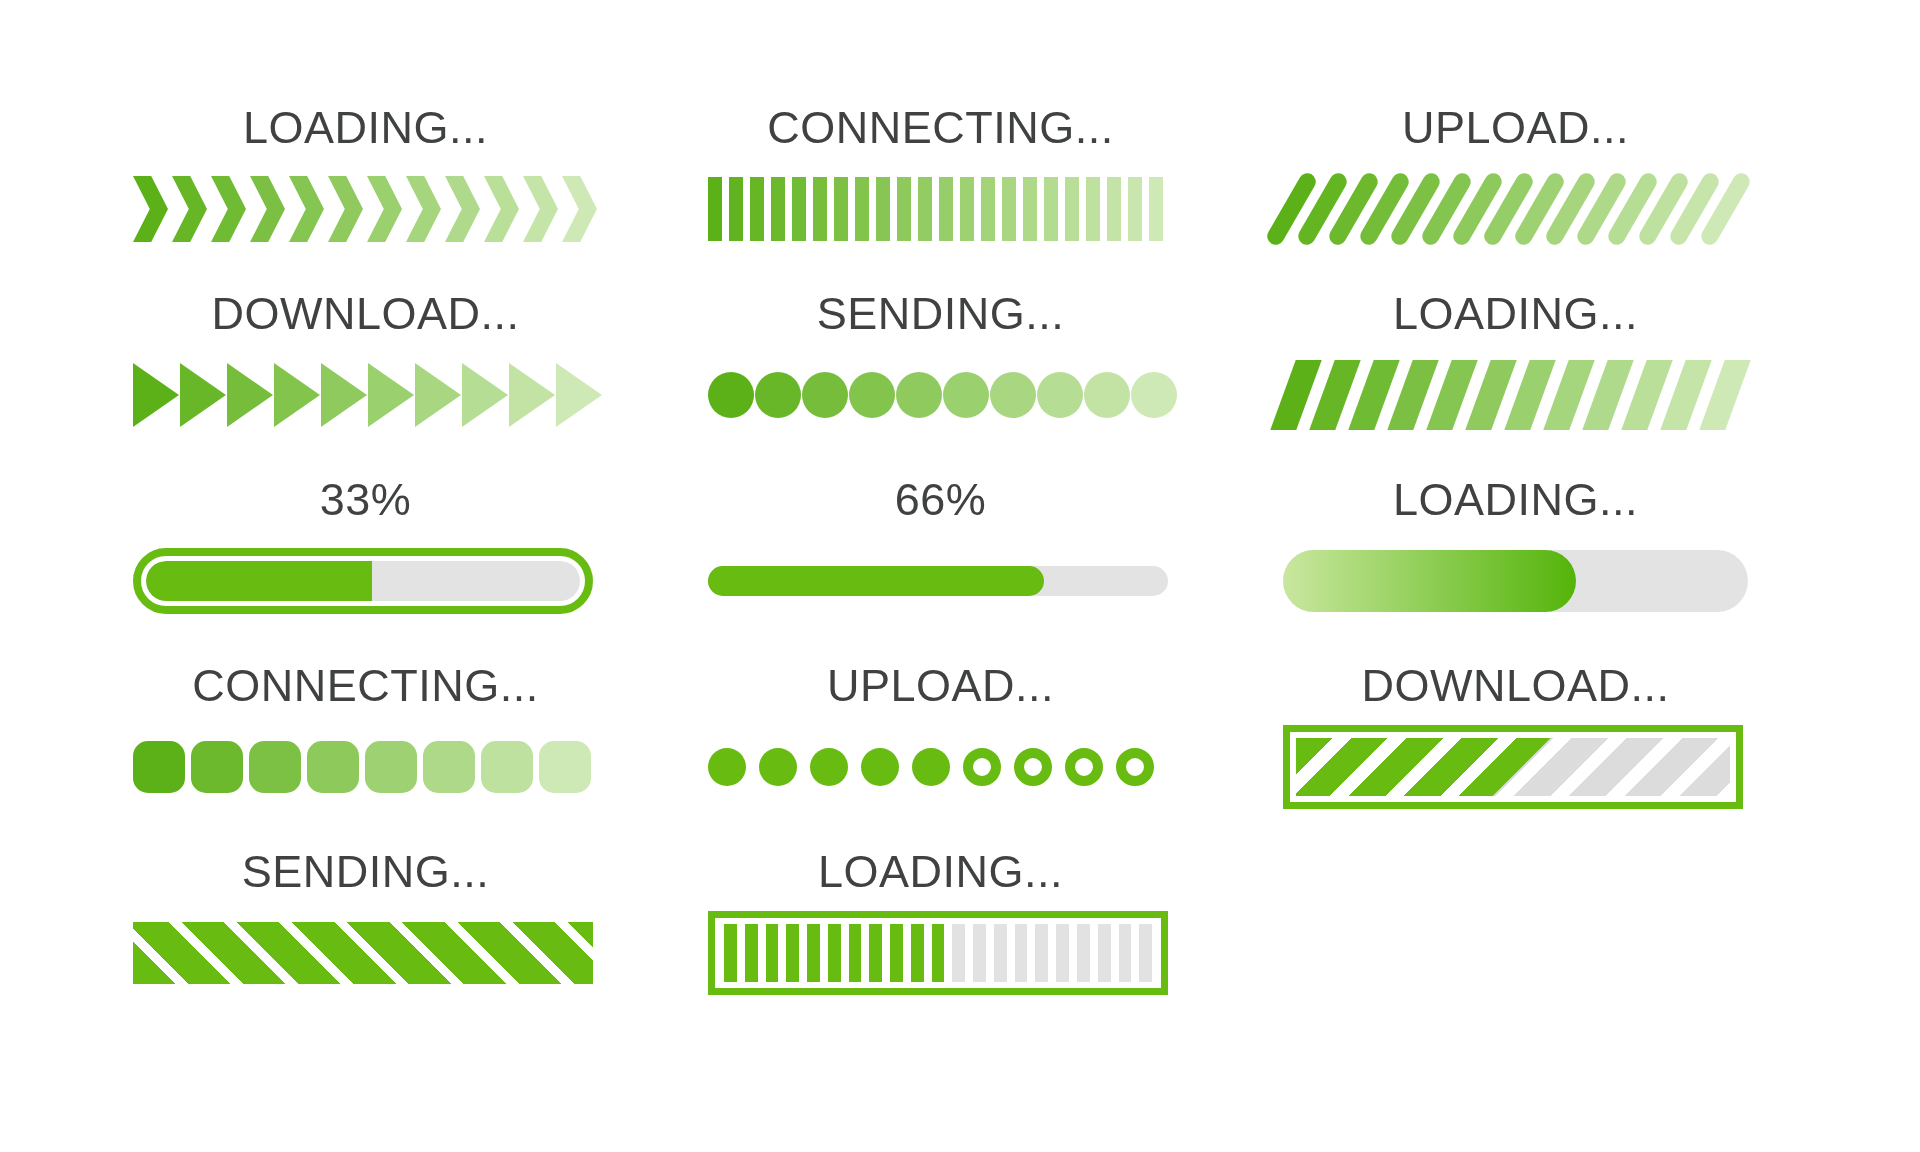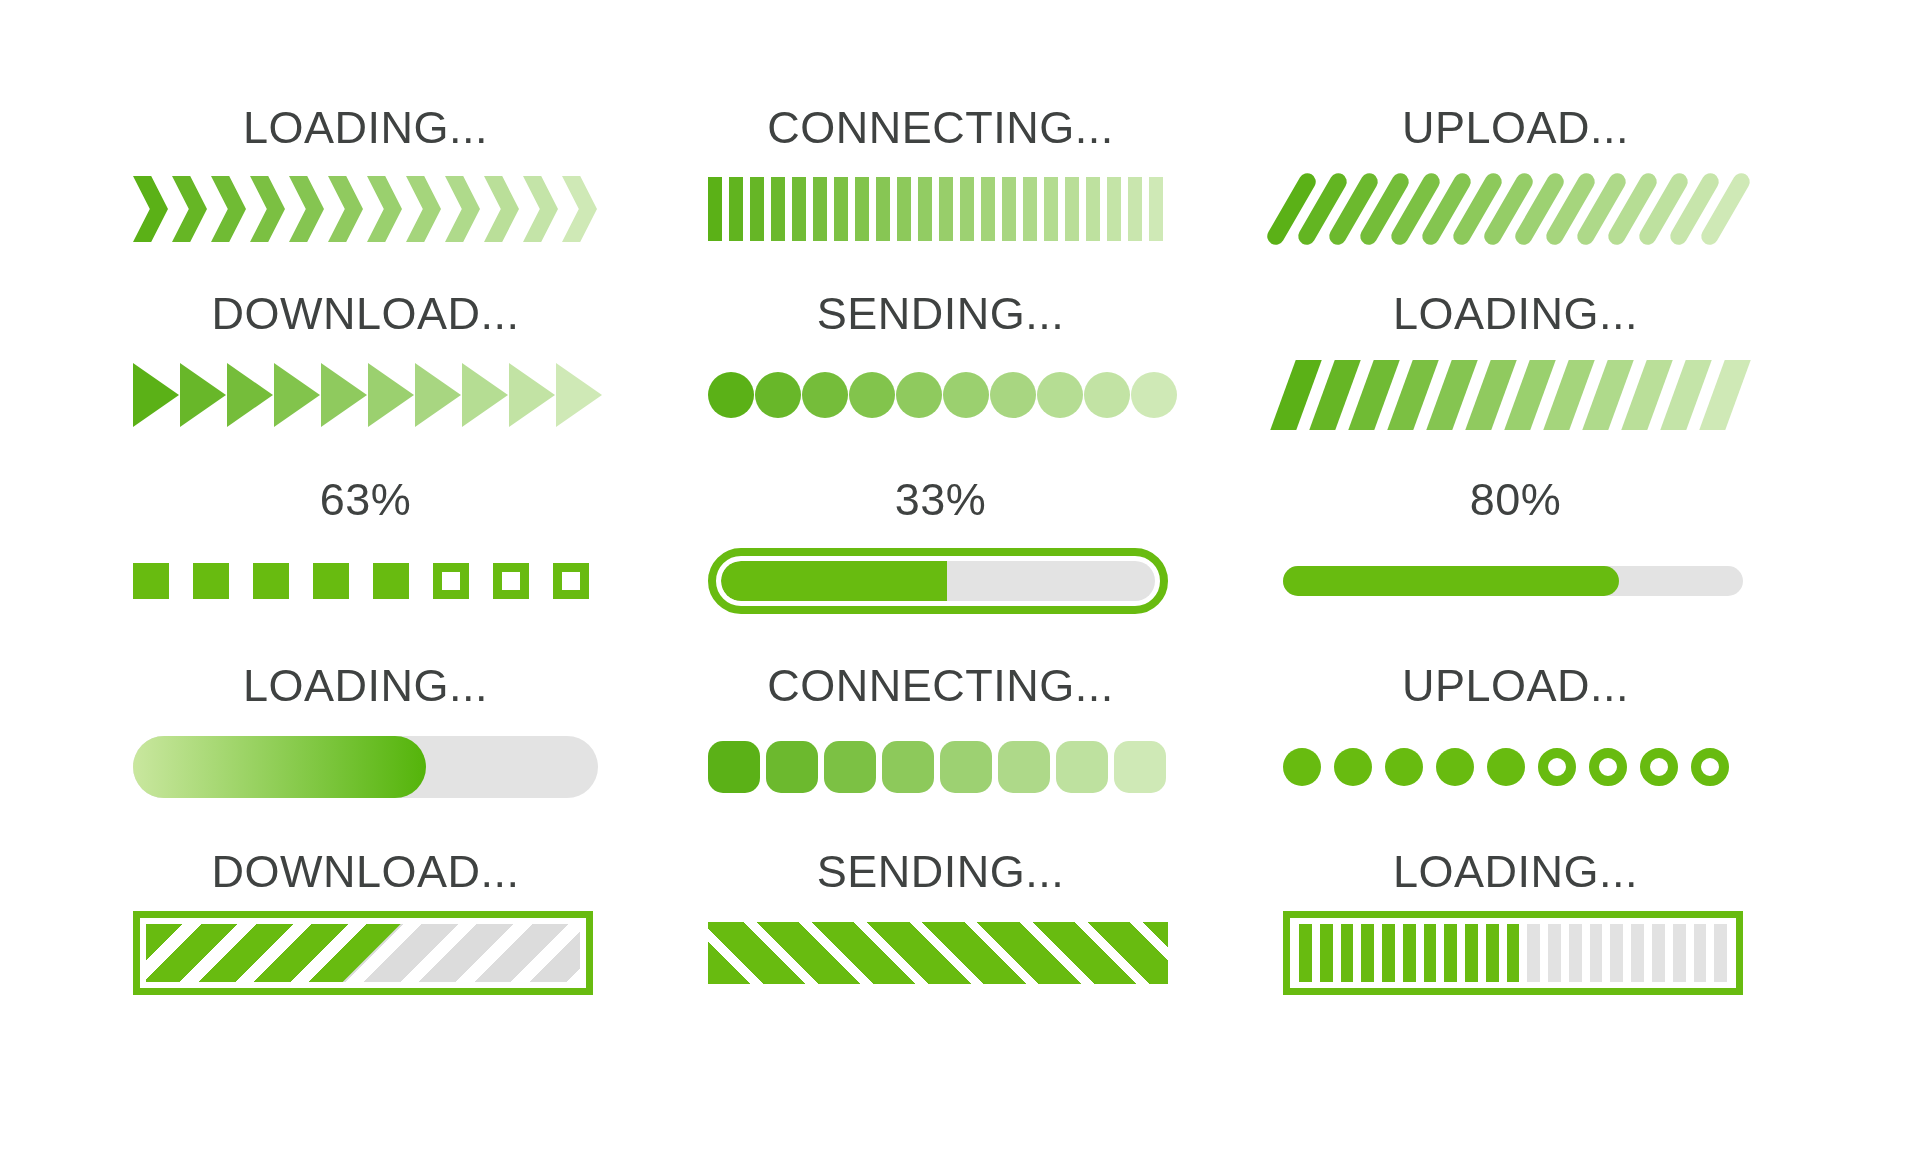--- a/index.html
+++ b/index.html
@@ -161,44 +161,31 @@
           <div class="skewbar" style="background: rgb(154, 208, 110);"></div>
           <div class="skewbar" style="background: rgb(165, 213, 124);"></div>
           <div class="skewbar" style="background: rgb(175, 218, 139);"></div>
           <div class="skewbar" style="background: rgb(186, 223, 153);"></div>
           <div class="skewbar" style="background: rgb(196, 228, 168);"></div>
           <div class="skewbar" style="background: rgb(207, 233, 182);"></div>
         </div>
     </div>
 
     <div class="cell">
-      <div class="label">63%</div>
-      <div class="graphic">
-          <div class="sq" style="background: rgb(104, 187, 16);"></div>
-          <div class="sq" style="background: rgb(104, 187, 16);"></div>
-          <div class="sq" style="background: rgb(104, 187, 16);"></div>
-          <div class="sq" style="background: rgb(104, 187, 16);"></div>
-          <div class="sq" style="background: rgb(104, 187, 16);"></div>
-          <div class="sq hollow" style="border-color: rgb(104, 187, 16);"></div>
-          <div class="sq hollow" style="border-color: rgb(104, 187, 16);"></div>
-          <div class="sq hollow" style="border-color: rgb(104, 187, 16);"></div>
-        </div>
-    </div>
-    <div class="cell">
       <div class="label">33%</div>
       <div class="graphic">
           <div class="opill" style="border-color: rgb(104, 187, 16);">
             <div class="opill-track" style="background: rgb(227, 227, 227);">
               <div class="opill-fill" style="background: rgb(104, 187, 16); width: 52%;"></div>
             </div>
           </div>
         </div>
     </div>
     <div class="cell">
-      <div class="label">80%</div>
+      <div class="label">66%</div>
       <div class="graphic">
           <div class="spill-track" style="background: rgb(227, 227, 227);">
             <div class="spill-fill" style="background: rgb(104, 187, 16); width: 73%;"></div>
           </div>
         </div>
     </div>
 
     <div class="cell">
       <div class="label">LOADING...</div>
       <div class="graphic">

